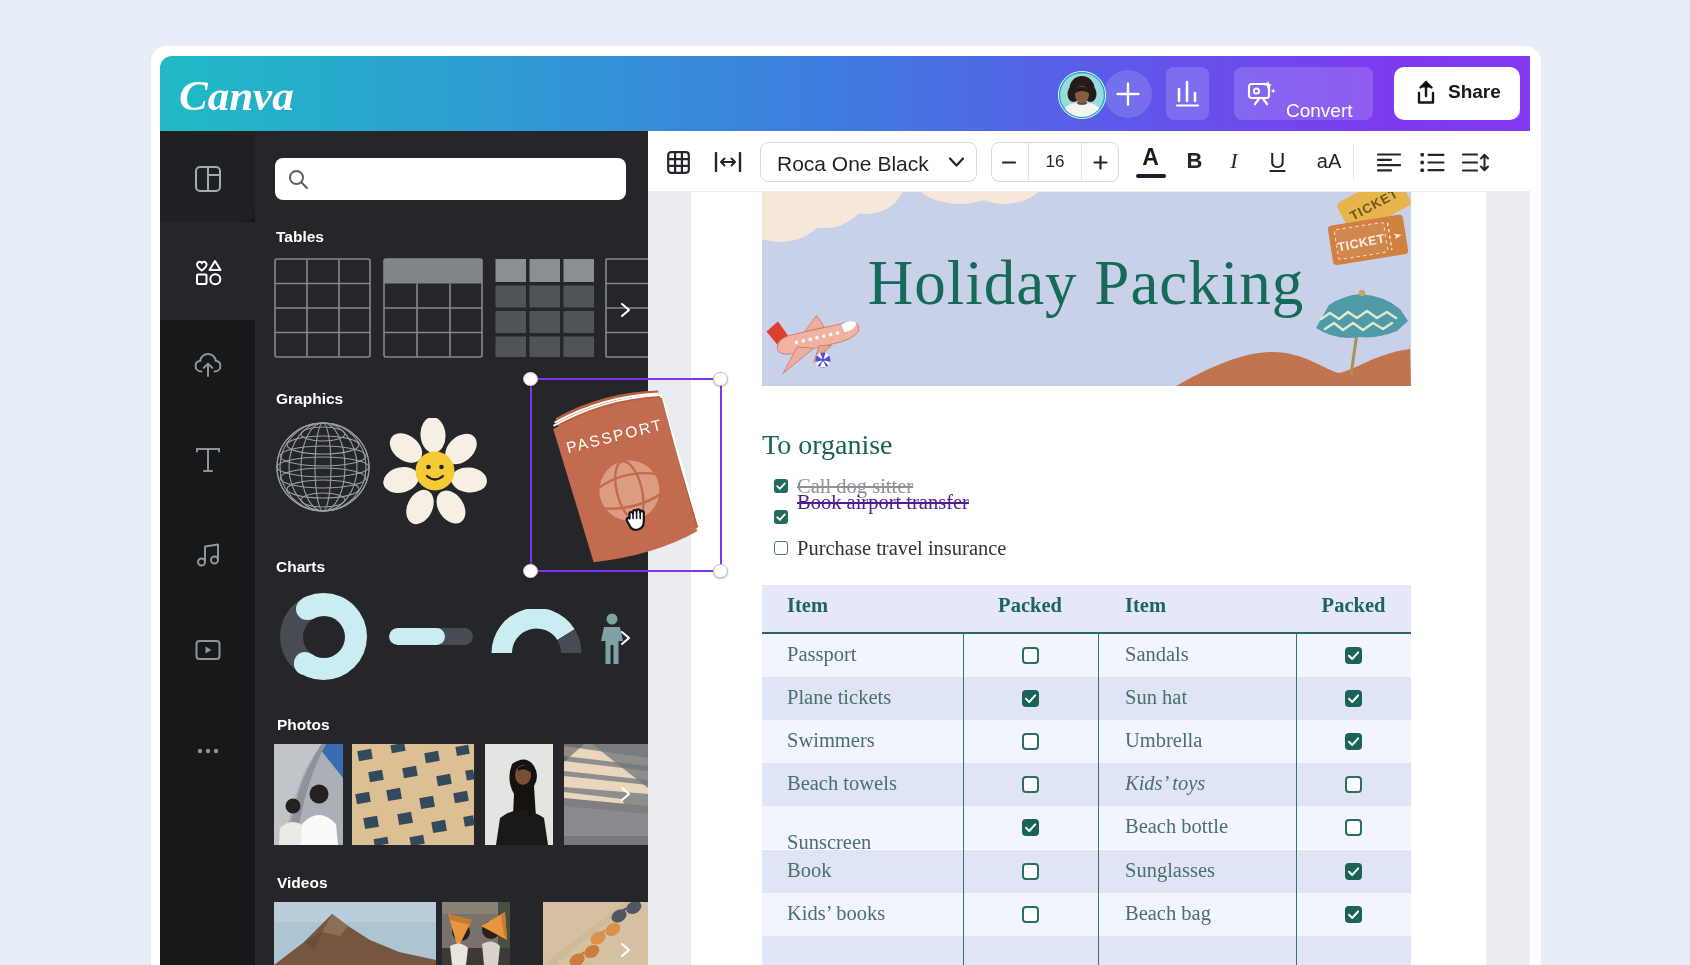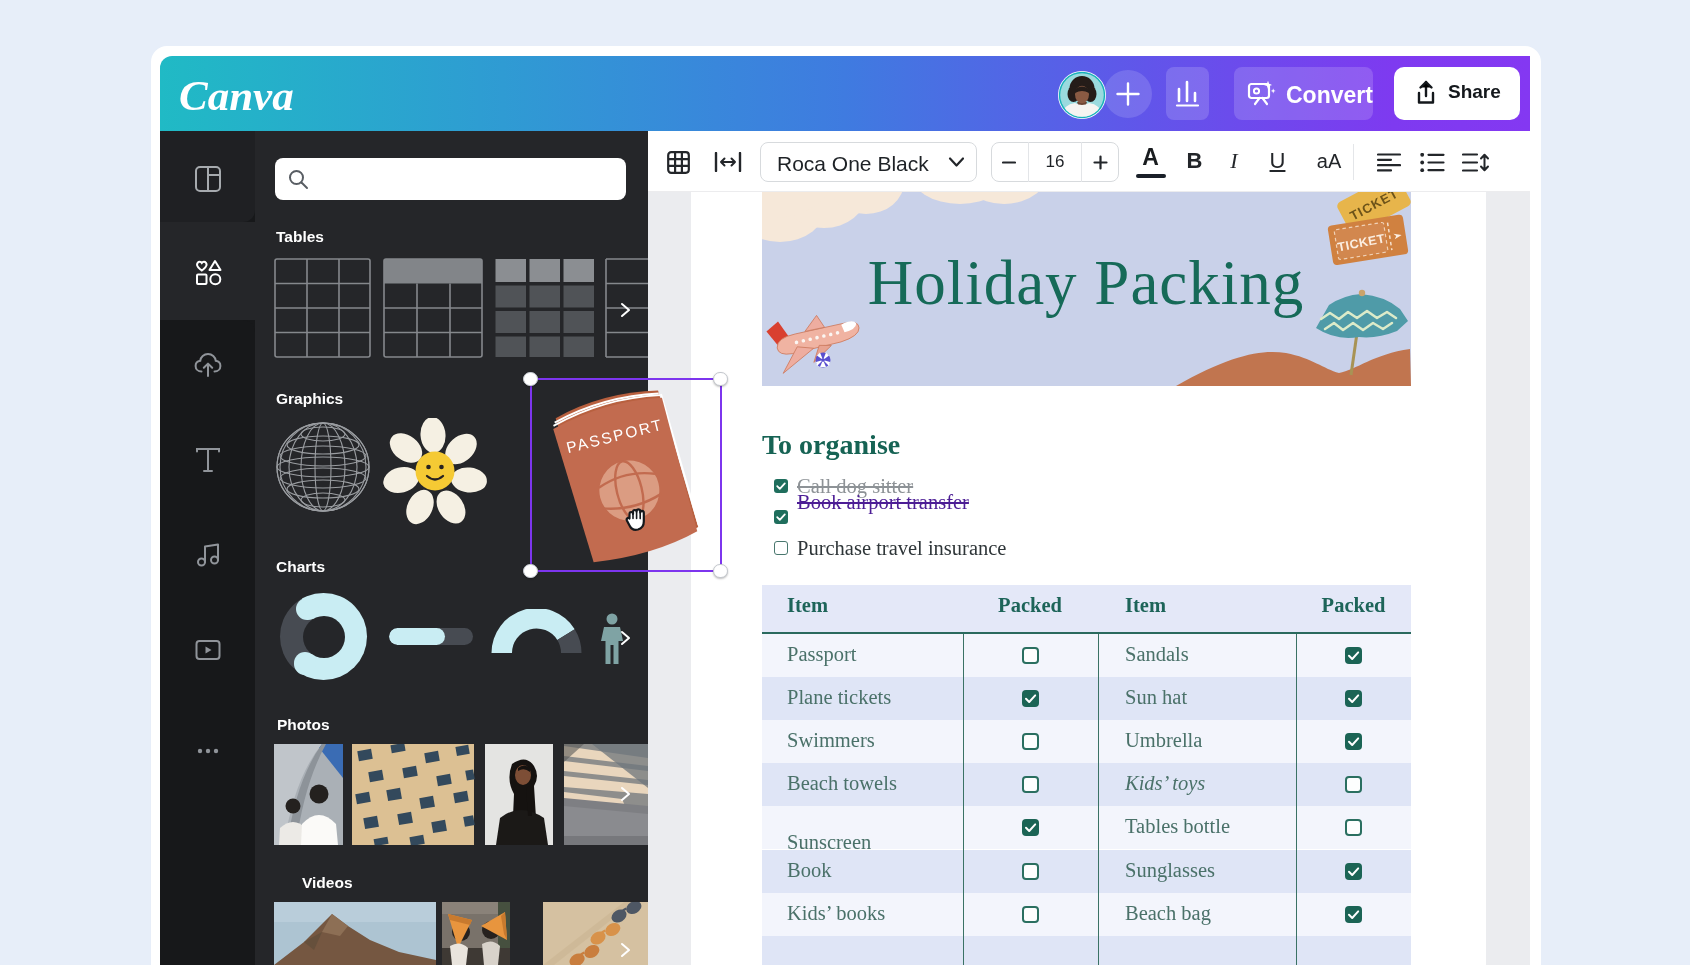--- a/index.html
+++ b/index.html
@@ -71,21 +71,21 @@
     </svg>
 
     <div class="abs" style="left:1074px;top:11px;width:139px;height:53px;border-radius:8px;background:rgba(255,255,255,0.16);"></div>
     <svg class="abs" style="left:1086px;top:22px;" width="30" height="30" viewBox="0 0 30 30">
       <rect x="3" y="6" width="20" height="14" rx="2.5" fill="none" stroke="#fff" stroke-width="2.2"></rect>
       <path d="M9 26l4.5-6M21 26l-4.5-6" stroke="#fff" stroke-width="2.2" stroke-linecap="round"></path>
       <circle cx="10.5" cy="13" r="2.6" fill="none" stroke="#fff" stroke-width="2"></circle>
       <path d="M22 2.8l1.1 3 3 1.1-3 1.1-1.1 3-1.1-3-3-1.1 3-1.1z" fill="#fff"></path>
       <path d="M27.2 10.4l.7 1.8 1.8.7-1.8.7-.7 1.8-.7-1.8-1.8-.7 1.8-.7z" fill="#fff"></path>
     </svg>
-    <div class="abs" style="left:1126px;top:26px;font-size:23px;color:#fff;font-weight:bold;">Convert</div>
+    <div class="abs" style="left:1126px;top:44px;font-size:19px;color:#fff;">Convert</div>
 
     <div class="abs" style="left:1234px;top:11px;width:126px;height:53px;border-radius:10px;background:#fff;"></div>
     <svg class="abs" style="left:1252px;top:23px;" width="28" height="28" viewBox="0 0 28 28">
       <path d="M14 3v14" stroke="#14181c" stroke-width="2.4" stroke-linecap="round"></path>
       <path d="M8.5 8.5L14 3l5.5 5.5" stroke="#14181c" stroke-width="2.4" stroke-linecap="round" stroke-linejoin="round"></path>
       <path d="M7 14v9.5h14V14" stroke="#14181c" stroke-width="2.4" fill="none" stroke-linecap="round" stroke-linejoin="round"></path>
     </svg>
     <div class="abs" style="left:1288px;top:25px;font-size:19px;font-weight:bold;color:#14181c;">Share</div>
   </div>
   <div class="rail">
@@ -298,21 +298,21 @@
         <path d="M290 0 H310 L290 18 Z" fill="#5a5a58" opacity="0.6"></path>
         <rect x="290" y="62" width="84" height="39" fill="#8a8b8f"></rect>
         <path d="M290 54 L374 62 V70 L290 62 Z" fill="#7e7f83"></path>
         <rect x="290" y="92" width="84" height="9" fill="#77787c"></rect>
       </g>
     </svg>
     <svg class="abs" style="left:362px;top:654px;" width="16" height="18" viewBox="0 0 16 18">
         <path d="M5 3l7 6-7 6" fill="none" stroke="#fff" stroke-width="2" stroke-linecap="round" stroke-linejoin="round"></path>
       </svg>
 
-    <div class="sec" style="left:22px;top:743px;margin-left:25px;">Videos</div>
+    <div class="sec" style="left:22px;top:743px;">Videos</div>
     <svg class="abs" style="left:19px;top:771px;" width="374" height="63" viewBox="0 0 374 63">
 
       <g>
         <rect x="0" y="0" width="162" height="63" fill="#adc4d2"></rect>
         <rect x="0" y="0" width="162" height="20" fill="#b9cdda"></rect>
         <path d="M0 63 L30 40 L58 12 L74 24 L96 38 L125 50 L162 58 V63 Z" fill="#755741"></path>
         <path d="M58 12 L74 24 L66 34 L48 30 Z" fill="#8d6f55"></path>
         <path d="M30 40 L48 30 L40 48 Z" fill="#66503c"></path>
       </g>
 
@@ -472,21 +472,21 @@
             <path d="M61 168 L55 163.5 L58 160.5 Z"></path>
             <path d="M61 168 L67 163.5 L64 160.5 Z"></path>
             <path d="M61 168 L58 175 L64 175 Z"></path>
             <path d="M61 168 L54 170 L55 174 Z"></path>
             <path d="M61 168 L68 170 L67 174 Z"></path>
           </g>
         <circle cx="61" cy="168" r="1.8" fill="#5a50cf"></circle>
       </g>
     </svg>
 
-    <div class="abs serif" style="left:114px;top:237px;font-size:28px;font-weight:bold;color:#166354;">To organise</div>
+    <div class="abs serif" style="left:114px;top:237px;font-size:28px;font-weight:normal;color:#166354;">To organise</div>
 
     <div class="abs" style="left:126px;top:286.5px;width:14px;height:14px;background:#1f6e5d;border-radius:3px;"></div>
     <svg class="abs" style="left:126px;top:286.5px;" width="14" height="14" viewBox="0 0 14 14">
         <path d="M3.2 7.2l2.6 2.6 5-5.4" fill="none" stroke="#fff" stroke-width="1.8" stroke-linecap="round" stroke-linejoin="round"></path>
       </svg>
     <div class="abs serif" style="left:149px;top:283px;font-size:20.5px;color:#8d9296;text-decoration:line-through;">Call dog sitter</div>
     <div class="abs" style="left:126px;top:318px;width:14px;height:14px;background:#1f6e5d;border-radius:3px;"></div>
     <svg class="abs" style="left:126px;top:318px;" width="14" height="14" viewBox="0 0 14 14">
         <path d="M3.2 7.2l2.6 2.6 5-5.4" fill="none" stroke="#fff" stroke-width="1.8" stroke-linecap="round" stroke-linejoin="round"></path>
       </svg>
@@ -528,21 +528,21 @@
       <svg class="abs" style="left:583.5px;top:148.0px;" width="17" height="17" viewBox="0 0 17 17">
           <path d="M4 8.8l3.2 3.2 6-6.6" fill="none" stroke="#fff" stroke-width="2" stroke-linecap="round" stroke-linejoin="round"></path>
         </svg>
       <div class="abs" style="left:0;top:178.1px;width:649.5px;height:43.2px;background:#dfe5f6;"></div>
       <div class="abs serif titem" style="left:25.5px;top:187.1px;">Beach towels</div>
       <div class="abs serif titem" style="left:363.5px;top:187.1px;font-style:italic;">Kids’ toys</div>
       <div class="abs" style="left:260px;top:191.2px;width:17px;height:17px;background:#fdfefe;border:2px solid #2a6f60;border-radius:4px;"></div>
       <div class="abs" style="left:583.5px;top:191.2px;width:17px;height:17px;background:#fdfefe;border:2px solid #2a6f60;border-radius:4px;"></div>
       <div class="abs" style="left:0;top:221.3px;width:649.5px;height:43.2px;background:#f3f5fc;"></div>
       <div class="abs serif titem" style="left:25.5px;top:230.3px;margin-top:16px;">Sunscreen</div>
-      <div class="abs serif titem" style="left:363.5px;top:230.3px;">Tables bottle</div>
+      <div class="abs serif titem" style="left:363.5px;top:230.3px;">Beach bottle</div>
       <div class="abs" style="left:260px;top:234.4px;width:17px;height:17px;background:#1b6455;border-radius:4px;"></div>
       <svg class="abs" style="left:260px;top:234.4px;" width="17" height="17" viewBox="0 0 17 17">
           <path d="M4 8.8l3.2 3.2 6-6.6" fill="none" stroke="#fff" stroke-width="2" stroke-linecap="round" stroke-linejoin="round"></path>
         </svg>
       <div class="abs" style="left:583.5px;top:234.4px;width:17px;height:17px;background:#fdfefe;border:2px solid #2a6f60;border-radius:4px;"></div>
       <div class="abs" style="left:0;top:264.5px;width:649.5px;height:43.2px;background:#dfe5f6;"></div>
       <div class="abs serif titem" style="left:25.5px;top:273.5px;">Book</div>
       <div class="abs serif titem" style="left:363.5px;top:273.5px;">Sunglasses</div>
       <div class="abs" style="left:260px;top:277.6px;width:17px;height:17px;background:#fdfefe;border:2px solid #2a6f60;border-radius:4px;"></div>
       <div class="abs" style="left:583.5px;top:277.6px;width:17px;height:17px;background:#1b6455;border-radius:4px;"></div>

